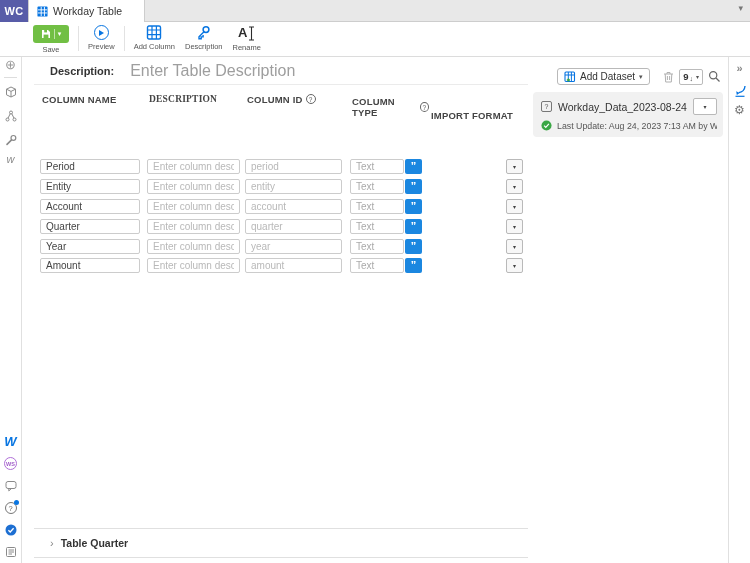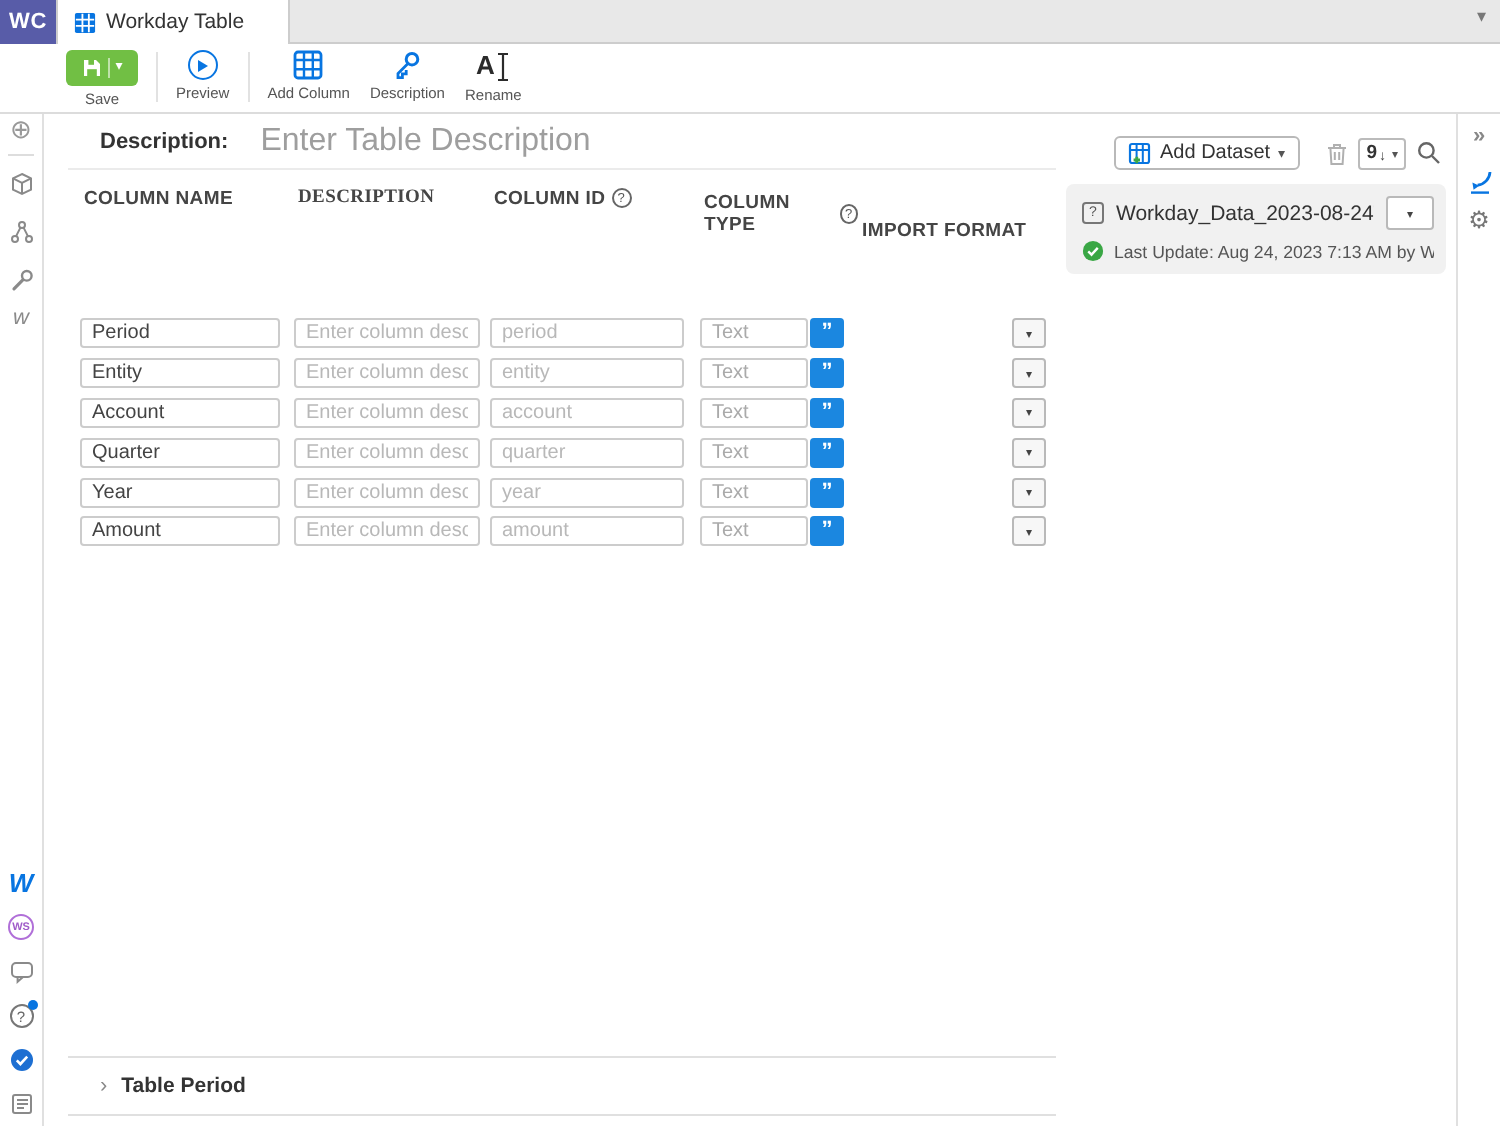--- a/index.html
+++ b/index.html
@@ -334,21 +334,21 @@
         <span class="badge">”</span>
       </span>
       <span class="c5">
         <span class="dd-btn">▾</span>
       </span>
     </div>
   </div>
 
   <div class="table-preview">
     <span class="tp-chev">›</span>
-    <span class="tp-label">Table Period</span>
+    <span class="tp-label">Table Quarter</span>
   </div>
 </div>
 
 <div class="datasets">
   <div class="ds-controls">
     <span class="add-btn">
       <span>
         <svg width="12" height="12" viewBox="0 0 12 12">
             <rect x="1" y="1" width="9.5" height="9.5" rx="1" fill="none" stroke="#0875e1" stroke-width="1.1"></rect>
             <path d="M1 4h9.5M4.3 1v9.5M7.4 1v9.5" stroke="#0875e1" stroke-width="1"></path>

